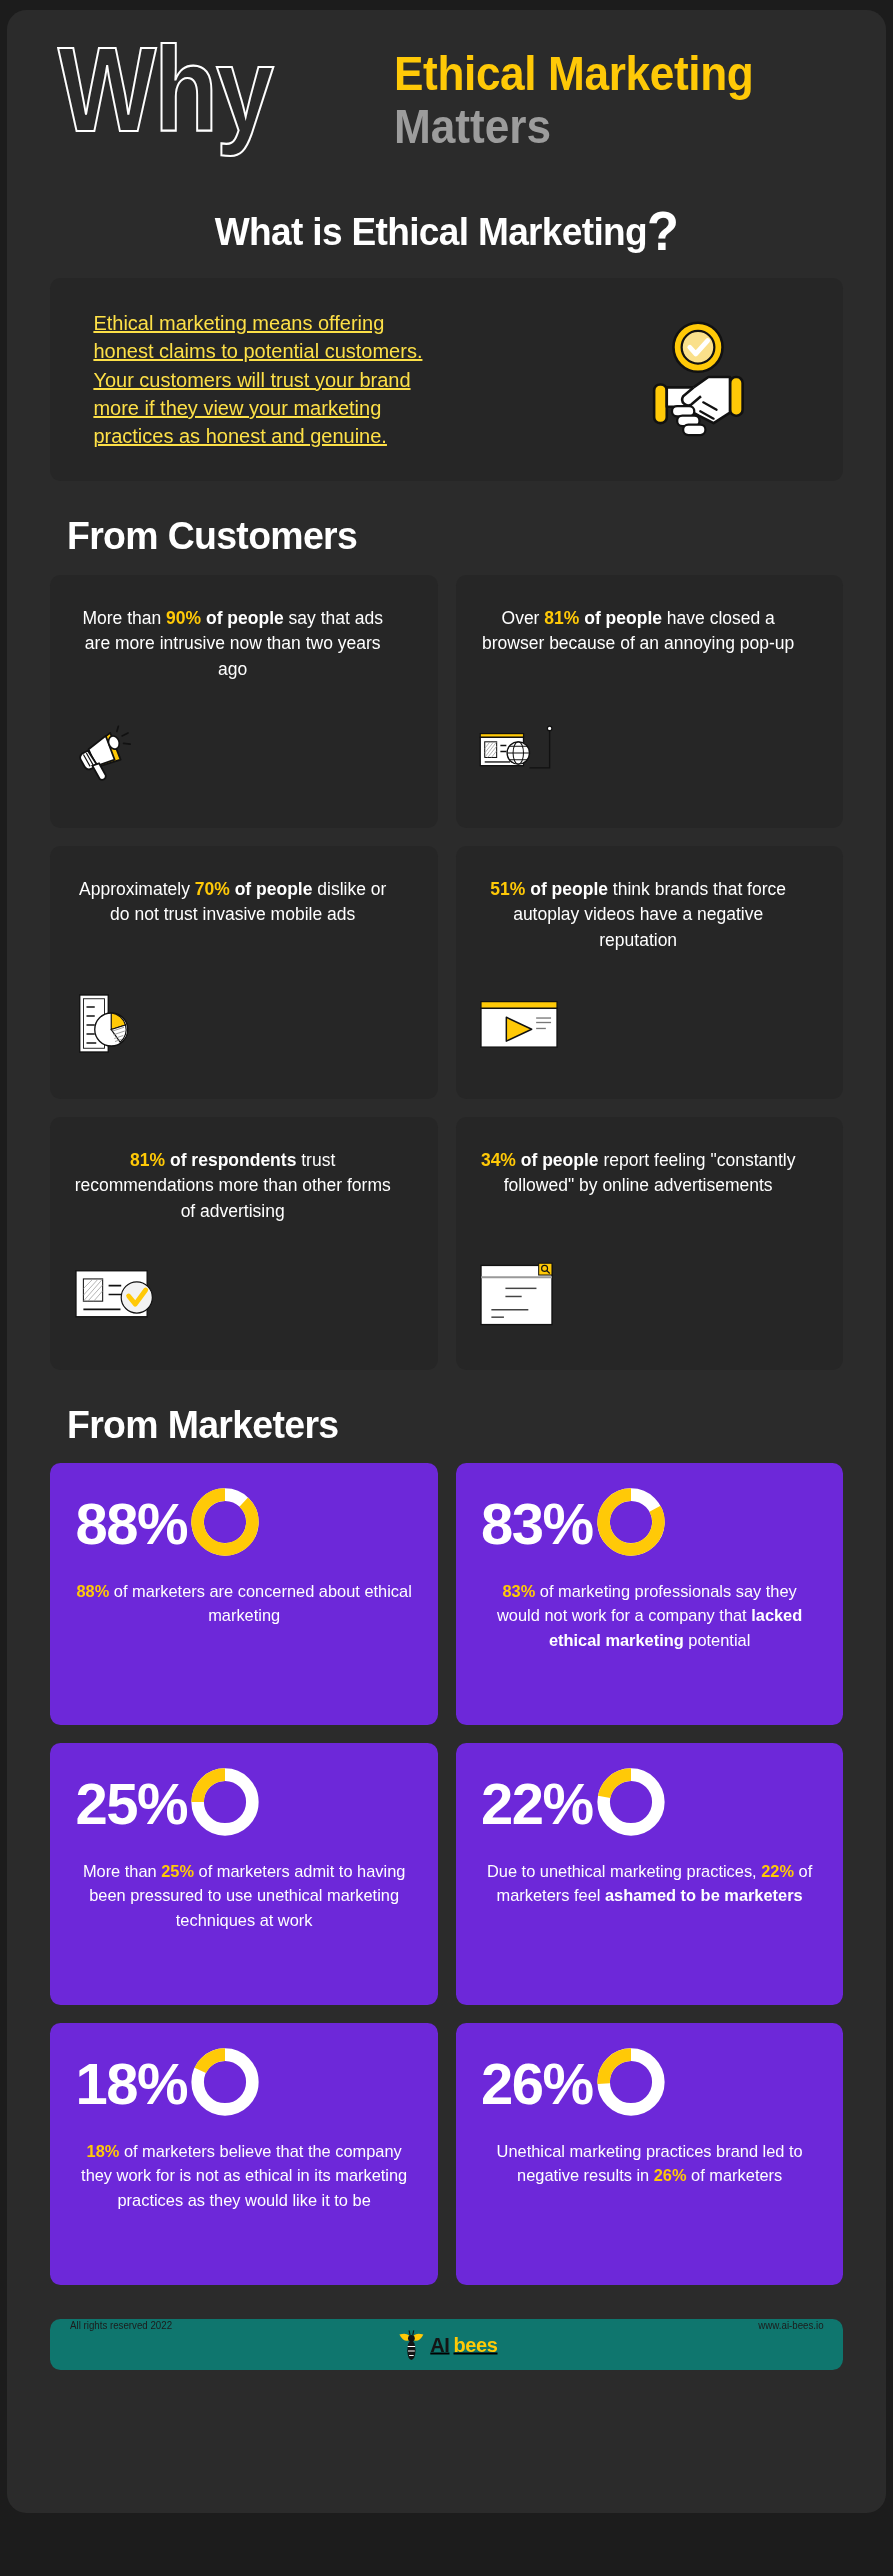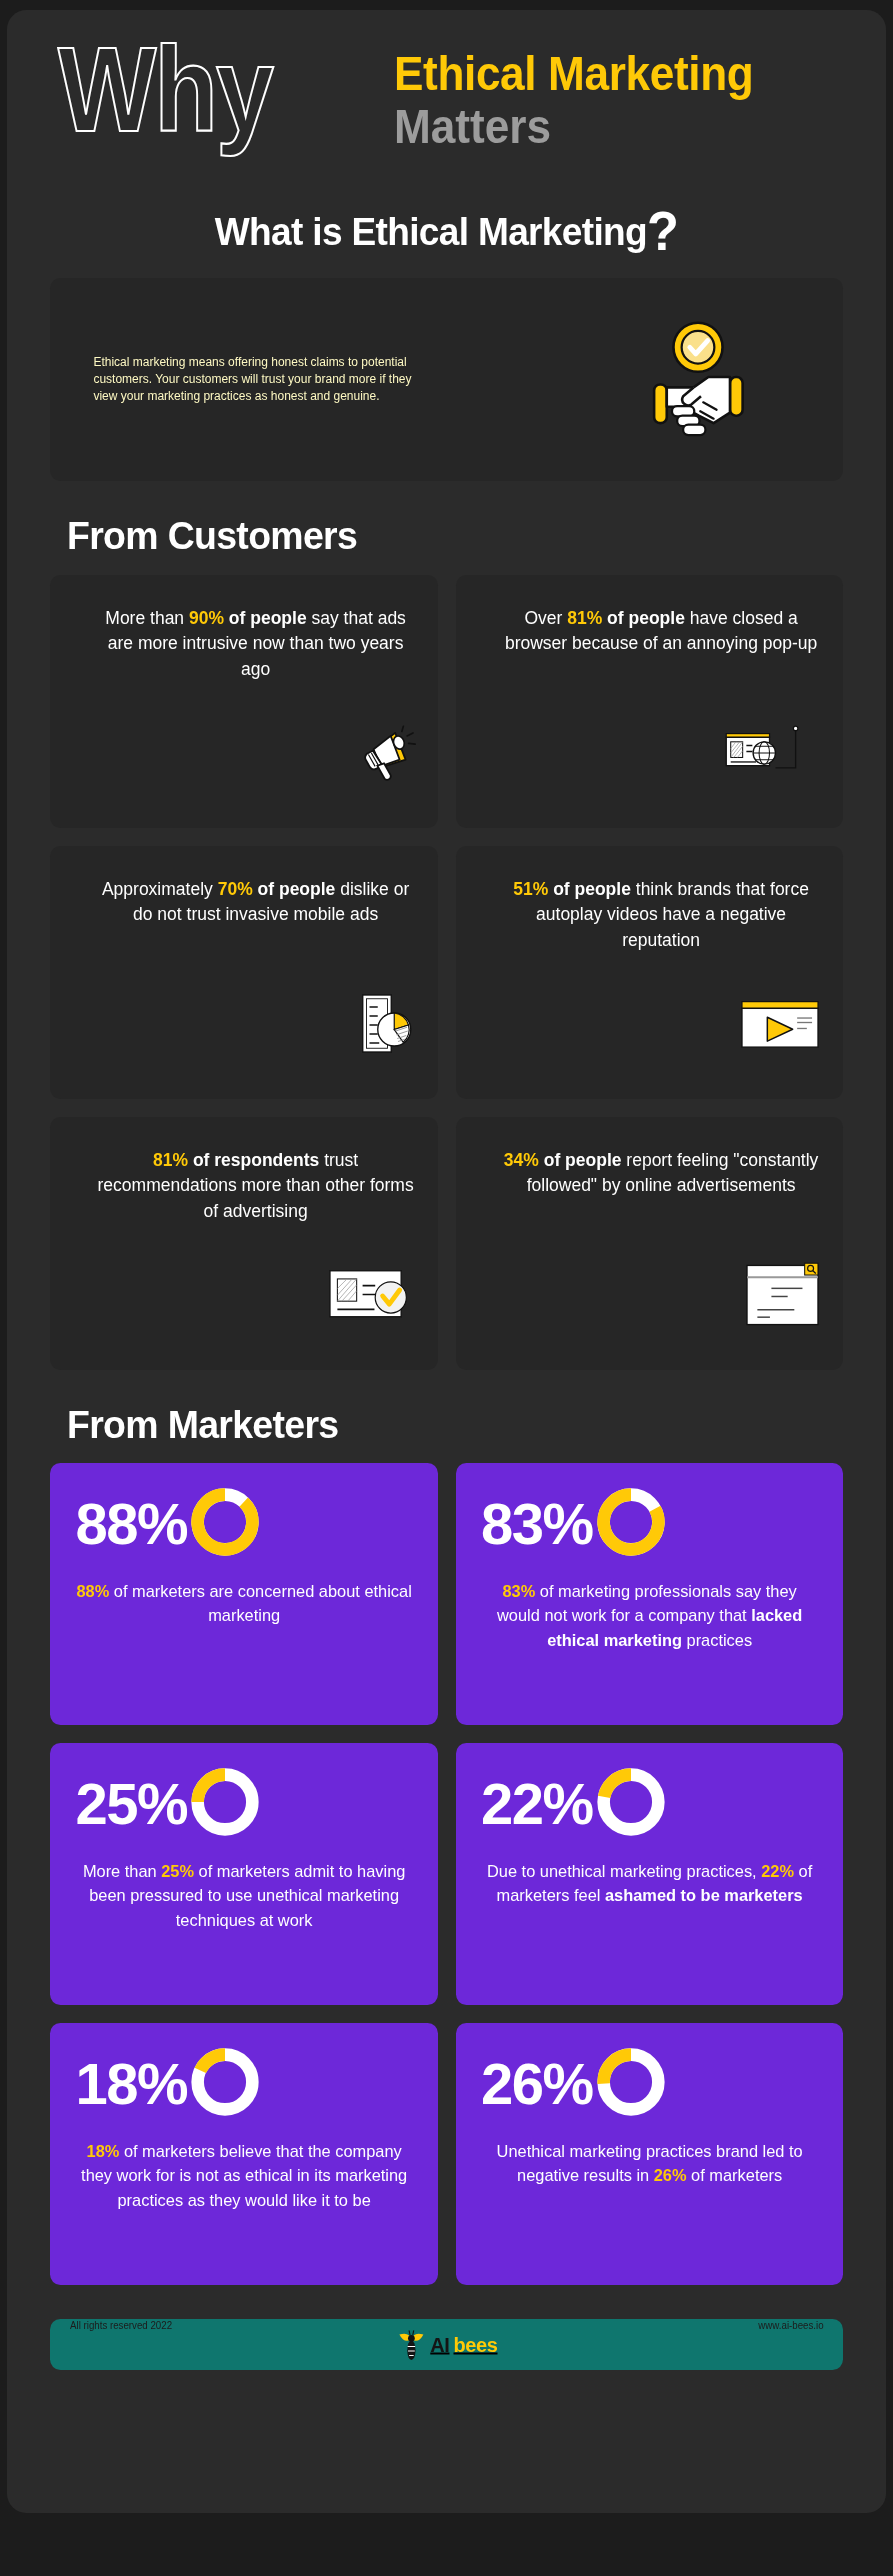--- a/index.html
+++ b/index.html
@@ -98,42 +98,43 @@
     margin-top: 12px;
     background: #262626;
     border-radius: 10.4px;
     height: 203px;
     display: flex;
     align-items: center;
     padding: 0 25px;
     gap: 7.4px;
   }
   .def-text {
-    color: #fef9c3;
-    font-size: 12px;
+    color: #fde047;
+    font-size: 20px;
     line-height: 1.42;
     max-width: 357px;
     padding-left: 18px;
+    text-decoration: underline;
   }
   .def-icon { margin-left: auto; margin-right: 64px; }
 
   
   .grid {
     display: grid;
     grid-template-columns: 1fr 1fr;
     gap: 18px 18px;
   }
   .ccard {
     background: #262626;
     border-radius: 10.4px;
     height: 253px;
     padding: 31px 22.3px 18px 22.3px;
     display: flex;
     flex-direction: column;
-    align-items: flex-end;
+    align-items: flex-start;
     text-align: center;
   }
   .ccard .ctext {
     color: #ffffff;
     font-size: 17.5px;
     line-height: 1.46;
     max-width: 320px;
   }
   .ccard .ctext b { font-weight: 700; }
   .hi { color: #FFC907; font-weight: 700; }
@@ -365,21 +366,21 @@
           <div class="mbody"><span class="hi">88%</span><span> of marketers are concerned about ethical marketing</span></div>
         </div>
         <div class="mcard">
           <div class="mtop">
             <span class="mpct">83%</span>
             <span class="donut"><svg width="68" height="68" viewBox="0 0 92 92">
       <circle cx="46" cy="46" r="37" fill="none" stroke="#ffffff" stroke-width="17"></circle>
       <path d="M 46 9 A 37 37 0 1 0 78.42334716162296 28.17511405823655" fill="none" stroke="#FFC907" stroke-width="17"></path>
     </svg></span>
           </div>
-          <div class="mbody"><span class="hi">83%</span><span> of marketing professionals say they would not work for a company that </span><b>lacked ethical marketing</b><span> practices</span></div>
+          <div class="mbody"><span class="hi">83%</span><span> of marketing professionals say they would not work for a company that </span><b>lacked ethical marketing</b><span> potential</span></div>
         </div>
         <div class="mcard">
           <div class="mtop">
             <span class="mpct">25%</span>
             <span class="donut"><svg width="68" height="68" viewBox="0 0 92 92">
       <circle cx="46" cy="46" r="37" fill="none" stroke="#ffffff" stroke-width="17"></circle>
       <path d="M 46 9 A 37 37 0 0 0 9 46" fill="none" stroke="#FFC907" stroke-width="17"></path>
     </svg></span>
           </div>
           <div class="mbody"><span>More than </span><span class="hi">25%</span><span> of marketers admit to having been pressured to use unethical marketing techniques at work</span></div>

